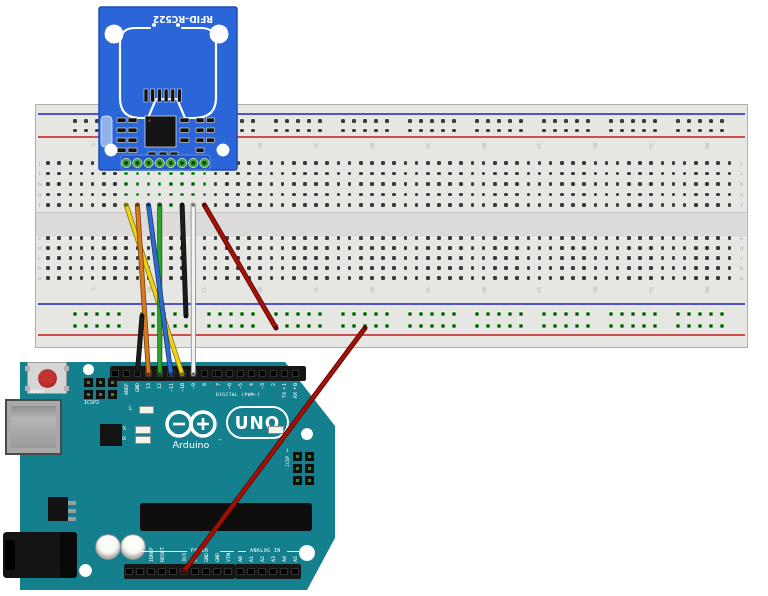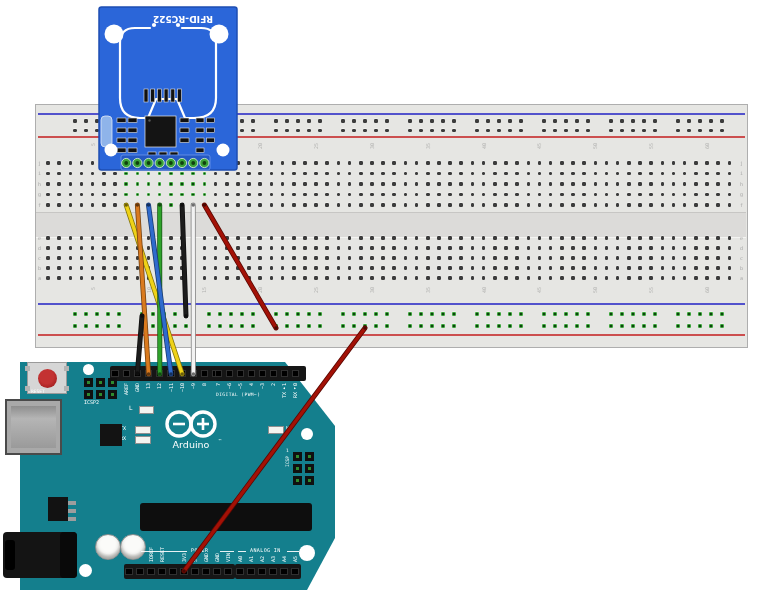--- a/index.html
+++ b/index.html
@@ -163,20 +163,21 @@
 
   <svg id="logo-svg" width="130" height="55" viewBox="0 0 130 55">
     <circle cx="21" cy="24" r="12" fill="none" stroke="#fff" stroke-width="3.4"></circle>
     <circle cx="45" cy="24" r="12" fill="none" stroke="#fff" stroke-width="3.4"></circle>
     <line x1="15" y1="24" x2="27" y2="24" stroke="#fff" stroke-width="2.6"></line>
     <line x1="39" y1="24" x2="51" y2="24" stroke="#fff" stroke-width="2.6"></line>
     <line x1="45" y1="18" x2="45" y2="30" stroke="#fff" stroke-width="2.6"></line>
     <text x="33" y="48" text-anchor="middle" fill="#fff" font-family="DejaVu Sans, sans-serif" font-size="9.5">Arduino</text>
     <text x="60" y="42" fill="#fff" font-family="DejaVu Sans, sans-serif" font-size="4">™</text>
   </svg>
+  <div id="uno-badge" class="abs">UNO</div>
 
   <div class="abs silk" style="left:216px;top:392px;font-size:4.6px;letter-spacing:.4px;">DIGITAL (PWM~)</div>
 
   <div class="abs led" style="left:268px;top:426px;width:14px;height:6px;"></div>
   <div class="abs silk" style="left:286px;top:425px;">N</div>
   <div class="abs whole" style="left:301px;top:428px;width:12px;height:12px;"></div>
 
   <div class="abs silk" style="left:286px;top:448px;font-size:4.6px;">1</div>
   <div class="abs vlabel" style="left:284px;top:456px;font-size:4.6px;">ICSP</div>
 

